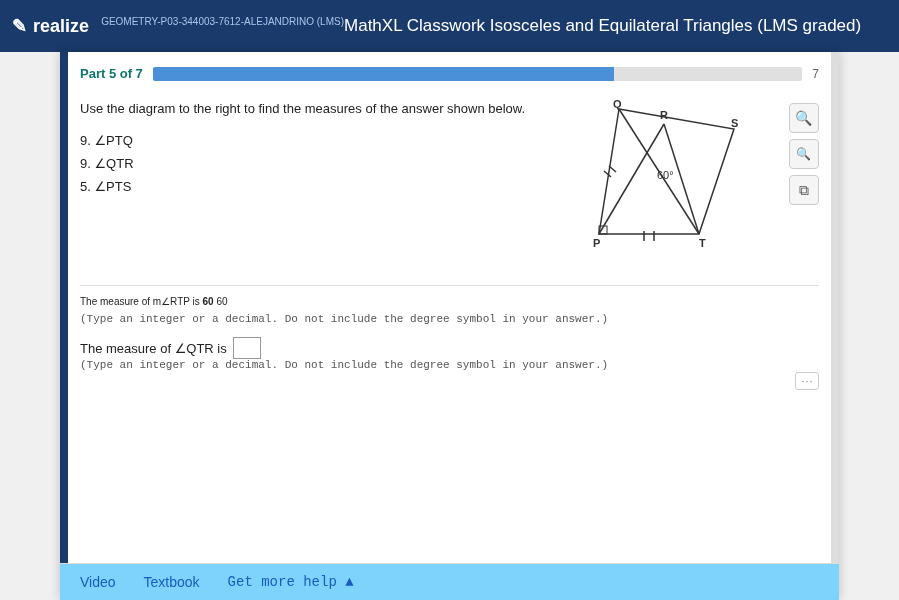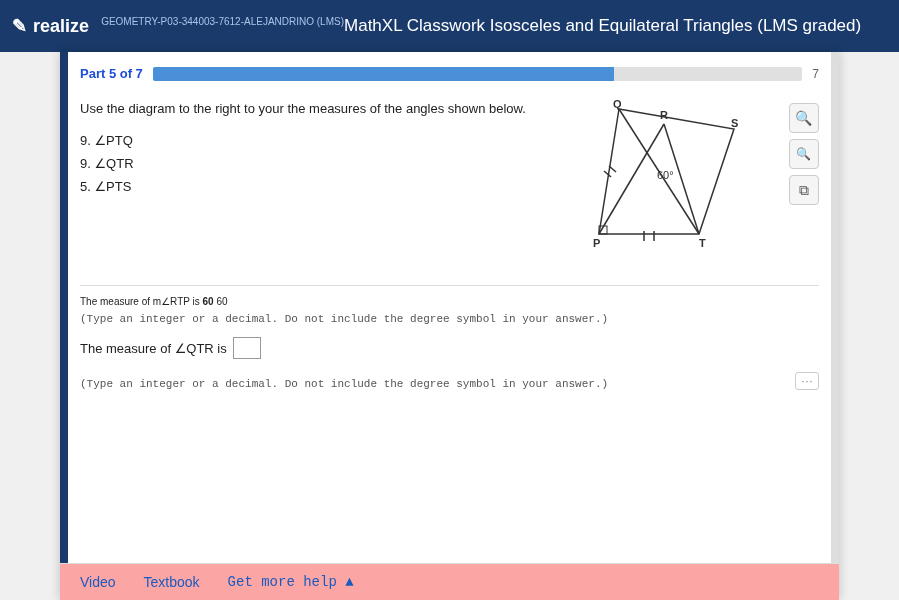--- a/index.html
+++ b/index.html
@@ -56,21 +56,21 @@
     .part-header {
       background: white;
       padding: 10px 20px 0 20px;
       display: flex;
       align-items: center;
       gap: 10px;
     }
     .part-label {
       font-size: 13px;
       font-weight: bold;
-      color: #1d4ed8;
+      color: #0f766e;
       background: white;
       padding: 4px 0;
     }
     .progress-bar-container {
       flex: 1;
       height: 14px;
       background: #e0e0e0;
       border-radius: 2px;
       overflow: hidden;
     }
@@ -154,21 +154,21 @@
     }
     .answer-hint {
       font-size: 11px;
       color: #555;
       margin-bottom: 12px;
       font-family: Liberation Mono, monospace;
     }
     .answer-input-row {
       font-size: 13px;
       color: #222;
-      margin-bottom: 19px;
+      margin-bottom: 0;
       display: flex;
       align-items: center;
       gap: 6px;
     }
     .answer-input {
       width: 28px;
       height: 22px;
       border: 1px solid #999;
       outline: none;
       font-size: 13px;
@@ -179,21 +179,21 @@
     .bottom-toolbar {
       position: absolute;
       bottom: 0;
       left: 0;
       right: 0;
       border-top: 1px solid #ddd;
       padding: 10px 20px;
       display: flex;
       align-items: center;
       gap: 28px;
-      background: #fca5a5;
+      background: #7dd3fc;
     }
     .bottom-btn {
       font-size: 14px;
       color: #1a5bbf;
       cursor: pointer;
       background: none;
       border: none;
       text-decoration: none;
     }
     .get-more-help {
@@ -262,21 +262,21 @@
   <div class="part-header">
     <span class="part-label">Part 5 of 7</span>
     <div class="progress-bar-container">
       <div class="progress-bar-fill"></div>
     </div>
     <span class="part-num-end">7</span>
   </div>
 
   <div class="question-area">
     <div class="question-text">
-      <div class="instruction">Use the diagram to the right to your the measures of the angles shown below.</div>
+      <div class="instruction">Use the diagram to the right to find the measures of the answer shown below.</div>
       <div class="question-list">
         <div>9. ∠PTQ</div>
         <div>9. ∠QTR</div>
         <div>5. ∠PTS</div>
       </div>
     </div>
 
     <div class="diagram-container">
       <svg class="diagram-svg" viewBox="0 0 200 160">
 

